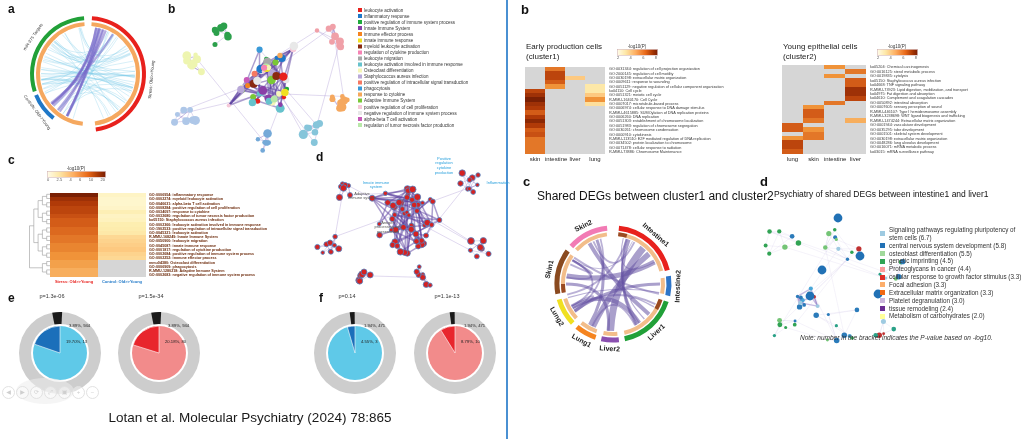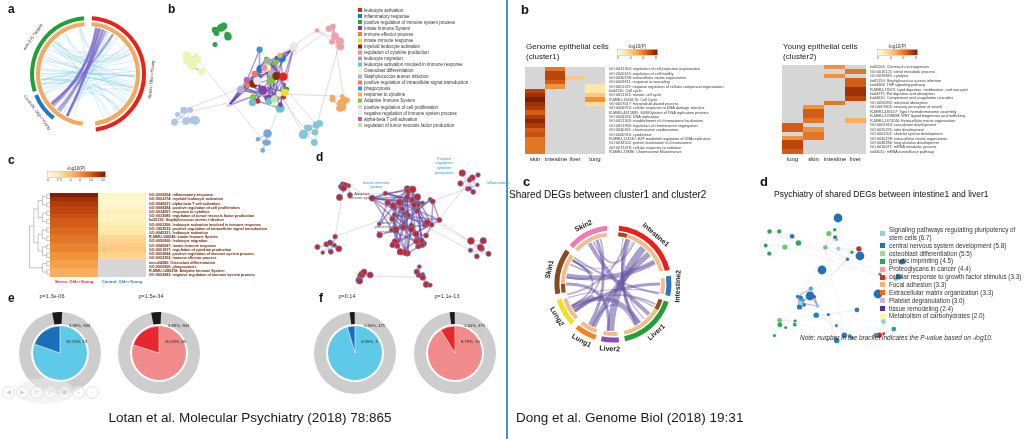--- a/index.html
+++ b/index.html
@@ -868,27 +868,27 @@
   <div id="viewerControls" class="vc" style="left:2px;top:386px">
       <span>◀</span>
       <span>▶</span>
       <span>⟳</span>
       <span>⤢</span>
       <span>▣</span>
       <span>+</span>
       <span>−</span>
     </div>
 
-  <div class="caption" style="left:40px;top:410px;width:420px;text-align:center">Lotan et al. Molecular Psychiatry (2018) 78:865</div>
+  <div class="caption" style="left:40px;top:410px;width:420px;text-align:center">Lotan et al. Molecular Psychiatry (2024) 78:865</div>
 
   <div class="sep" style="left:506px;top:0;height:439px"></div>
 
   <span class="plabel" style="left:521px;top:2px;font-size:13px">b</span>
 
-  <div class="abs pre" style="left:526px;top:42px;font-size:8px;line-height:1.25;color:#222">Genome epithelial cells
+  <div class="abs pre" style="left:526px;top:42px;font-size:8px;line-height:1.25;color:#222">Early production cells
 (cluster1)</div>
   <div id="cbR1" class="cb scale50c" style="left:596px;top:44px;width:84px">
       <div class="t" style="font-size:9px;width:80px">-log10(P)</div>
       <div class="bar" style="width:80px;height:11px;background:linear-gradient(to right,#fffbe8,#fde8a8 20%,#fdae61 45%,#e86818 70%,#a63603 88%,#7a1f04)"></div>
       <div class="ticks" style="width:80px;font-size:8px">
         <div>2</div>
         <div>4</div>
         <div>6</div>
         <div>8</div>
       </div>
@@ -1111,21 +1111,21 @@
       <div>GO:0001944: vasculature development</div>
       <div>GO:0035295: tube development</div>
       <div>GO:0001501: skeletal system development</div>
       <div>GO:0030198: extracellular matrix organization</div>
       <div>GO:0048286: lung alveolus development</div>
       <div>GO:0016071: mRNA metabolic process</div>
       <div>ko03015: mRNA surveillance pathway</div>
     </div>
 
   <span class="plabel" style="left:523px;top:174px;font-size:13px">c</span>
-  <div class="abs" style="left:509px;top:189px;font-size:10px;color:#111">Shared DEGs between cluster1 and cluster2</div>
+  <div class="abs" style="left:537px;top:189px;font-size:12px;color:#111">Shared DEGs between cluster1 and cluster2</div>
   <svg id="circosC" class="abs" style="left:518px;top:198px" width="190" height="170">
       <path d="M53.38388977326592 48.52868604390394 A56 56 0 0 1 89.1464060570114 30.30677385937669" stroke="#f27bb4" stroke-width="5" fill="none"></path>
       <path d="M58.432314919041474 51.90008199687508 A50 50 0 0 1 88.90653282974264 36.3726924179339" stroke="#f2bd8a" stroke-width="4" fill="none"></path>
       <text x="65.49061751692945" y="30.08457592775609" font-size="7" font-weight="bold" fill="#222" text-anchor="middle" transform="rotate(-27 65.49061751692945 28.08457592775609)">Skin2</text>
       <path d="M100.8535939429886 30.306773859376698 A56 56 0 0 1 149.3365606714558 72.45237384641861" stroke="#e8211d" stroke-width="5" fill="none"></path>
       <path d="M101.09346717025737 36.3726924179339 A50 50 0 0 1 143.2962913144534 73.05904774487396" stroke="#f2bd8a" stroke-width="4" fill="none"></path>
       <text x="137.64383688438298" y="38.94387728551982" font-size="7" font-weight="bold" fill="#222" text-anchor="middle" transform="rotate(41 137.64383688438298 36.94387728551982)">Intestine1</text>
       <path d="M150.45501184952795 78.20630634623633 A56 56 0 0 1 149.77626564109312 97.64305468579452" stroke="#2e75c8" stroke-width="5" fill="none"></path>
       <path d="M144.6273075820661 79.90653282974263 A50 50 0 0 1 144.0813591723832 95.54044976882724" stroke="#f2bd8a" stroke-width="4" fill="none"></path>
       <text x="159.96040375624122" y="90.26846728566257" font-size="7" font-weight="bold" fill="#222" text-anchor="middle" transform="rotate(-88 159.96040375624122 88.26846728566257)">Intestine2</text>
@@ -1373,21 +1373,20 @@
         <div class="sw" style="width:5px;height:5px;background:#6a2c91"></div>
         <div style="white-space:normal">tissue remodeling (2.4)</div>
       </div>
       <div class="item">
         <div class="sw" style="width:5px;height:5px;background:#ffff99"></div>
         <div style="white-space:normal">Metabolism of carbohydrates (2.0)</div>
       </div>
     </div>
   <div class="abs" style="left:800px;top:334px;width:222px;font-size:6.5px;font-style:italic;color:#333">Note: number in the bracket indicates the P-value based on -log10.</div>
 
-  <div class="caption" style="left:516px;top:410px">Dong et al. Genome Biol (2018) 19:31</div>
 <div class="abs" style="left:525px;top:156px;width:20px;text-align:center;font-size:6px;color:#222">skin</div>
     <div class="abs" style="left:545px;top:156px;width:20px;text-align:center;font-size:6px;color:#222">intestine</div>
     <div class="abs" style="left:565px;top:156px;width:20px;text-align:center;font-size:6px;color:#222">liver</div>
     <div class="abs" style="left:585px;top:156px;width:20px;text-align:center;font-size:6px;color:#222">lung</div>
     <div class="abs" style="left:782px;top:156px;width:21px;text-align:center;font-size:6px;color:#222">lung</div>
     <div class="abs" style="left:803px;top:156px;width:21px;text-align:center;font-size:6px;color:#222">skin</div>
     <div class="abs" style="left:824px;top:156px;width:21px;text-align:center;font-size:6px;color:#222">intestine</div>
     <div class="abs" style="left:845px;top:156px;width:21px;text-align:center;font-size:6px;color:#222">liver</div>
     <div class="anno scale50c" style="left:398px;top:156px;width:92px;font-size:8px;color:#29a0dc">Positive
 regulation

